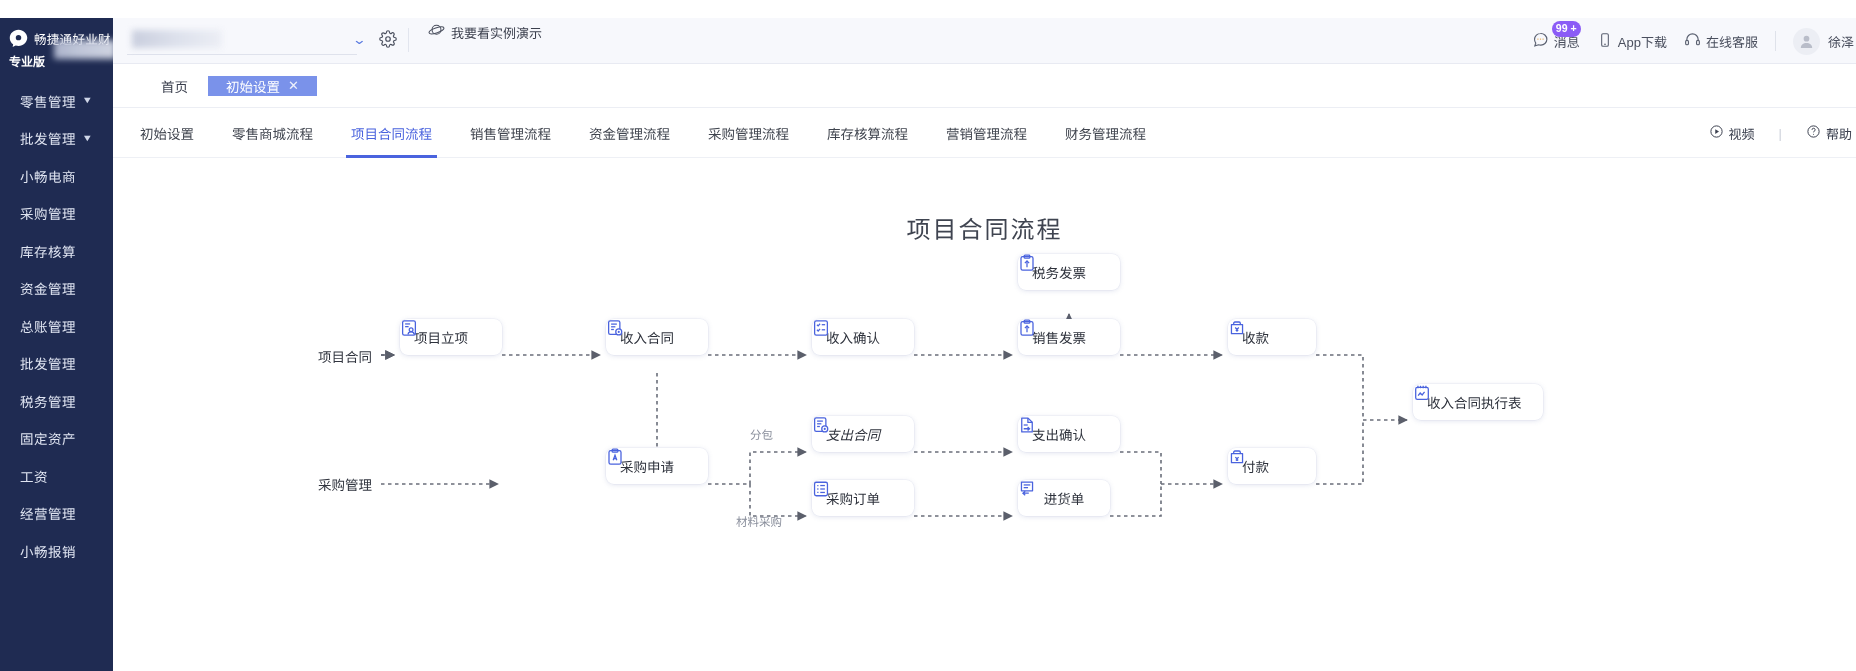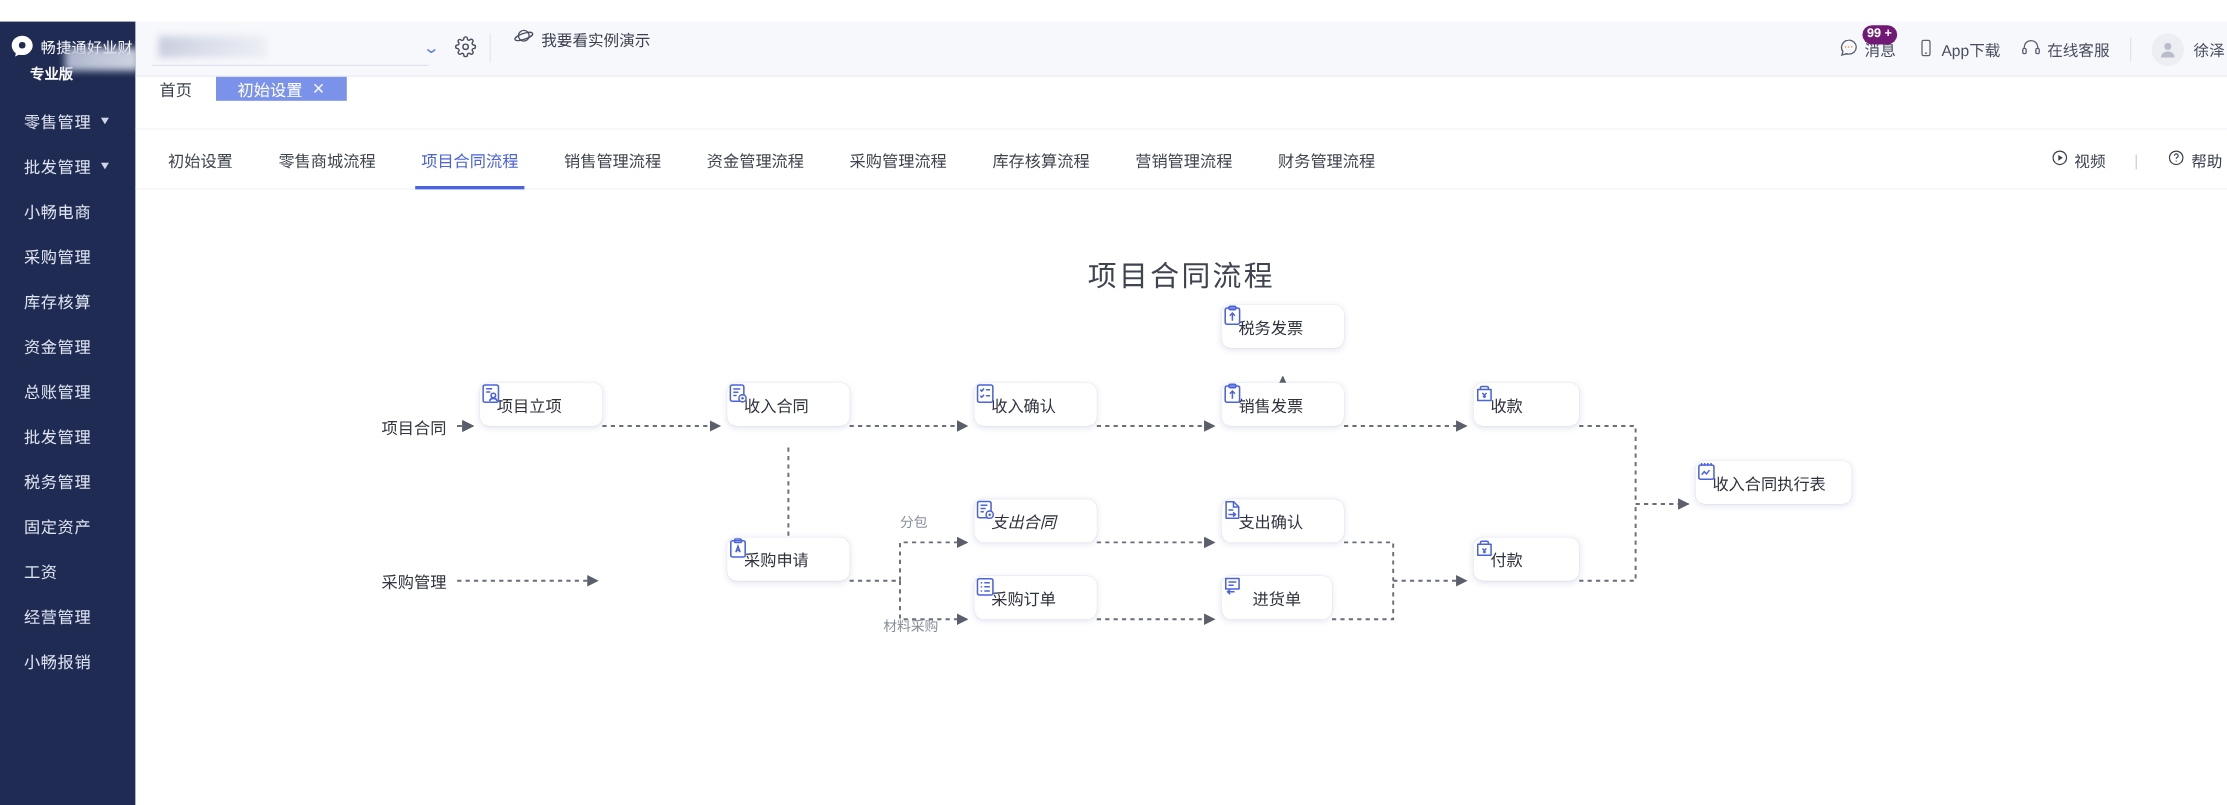--- a/index.html
+++ b/index.html
@@ -24,21 +24,21 @@
   .logo-row { display: flex; align-items: center; gap: 5px; }
   .logo-mark {
     width: 21px; height: 21px; flex: none;
     display: flex; align-items: center; justify-content: center;
   }
   .logo-text {
     font-size: 12.5px; letter-spacing: .3px; color: #ffffff;
     white-space: nowrap; font-weight: 500;
   }
   .logo-sub {
-    margin-top: 3px; margin-left: 17px;
+    margin-top: 3px; margin-left: 1px;
     font-size: 12px; color: #ffffff; font-weight: 600;
   }
   .blurbar {
     position: absolute; left: 54px; top: 22px; width: 62px; height: 19px;
     background: linear-gradient(90deg,#b8bfd6 0%, #cdd3e4 40%, #dfe3ee 100%);
     filter: blur(3px); opacity: .92;
   }
   .nav { margin-top: 4px; }
   .nav-item {
     height: 37.5px; display: flex; align-items: center;
@@ -81,36 +81,36 @@
   .top-right {
     position: absolute; right: 0px; top: 0; height: 46px;
     display: flex; align-items: center; gap: 17px; padding-right: 0px;
   }
   .tr-item {
     position: relative; display: flex; align-items: center; gap: 5px;
     font-size: 13px; color: #4a4f5e; cursor: pointer; white-space: nowrap;
   }
   .badge {
     position: absolute; left: 20px; top: -10px;
-    background: #701a75; color: #fff; font-size: 10.5px; line-height: 15px;
+    background: #8b5cf6; color: #fff; font-size: 10.5px; line-height: 15px;
     height: 16px; min-width: 28px; text-align: center;
     border-radius: 9px; padding: 0 4px; font-weight: 700;
   }
   .tr-sep { width: 1px; height: 20px; background: #dfe2ea; }
   .avatar {
     width: 27px; height: 27px; border-radius: 50%; background: #eceef4;
     display: flex; align-items: center; justify-content: center;
   }
   .uname { font-size: 13px; color: #4a4f5e; white-space: nowrap; }
 
   
   .tabstrip {
     position: absolute; left: 113px; top: 64px; right: 0; height: 44px;
     background: #fff; border-bottom: 1px solid #eceef4;
-    display: flex; align-items: flex-start;
+    display: flex; align-items: center; padding-left: 28px;
   }
   .tab-home {
     display: flex; align-items: center; padding: 0 20px;
     font-size: 13.5px; color: #3a3f4d; cursor: pointer;
   }
   .tab-active {
     display: flex; align-items: center; gap: 8px; padding: 0 18px;
     background: #7a92ea; color: #fff; font-size: 13.5px; cursor: pointer;
   }
   .tab-close { font-size: 13px; color: #eef1fb; cursor: pointer; }

